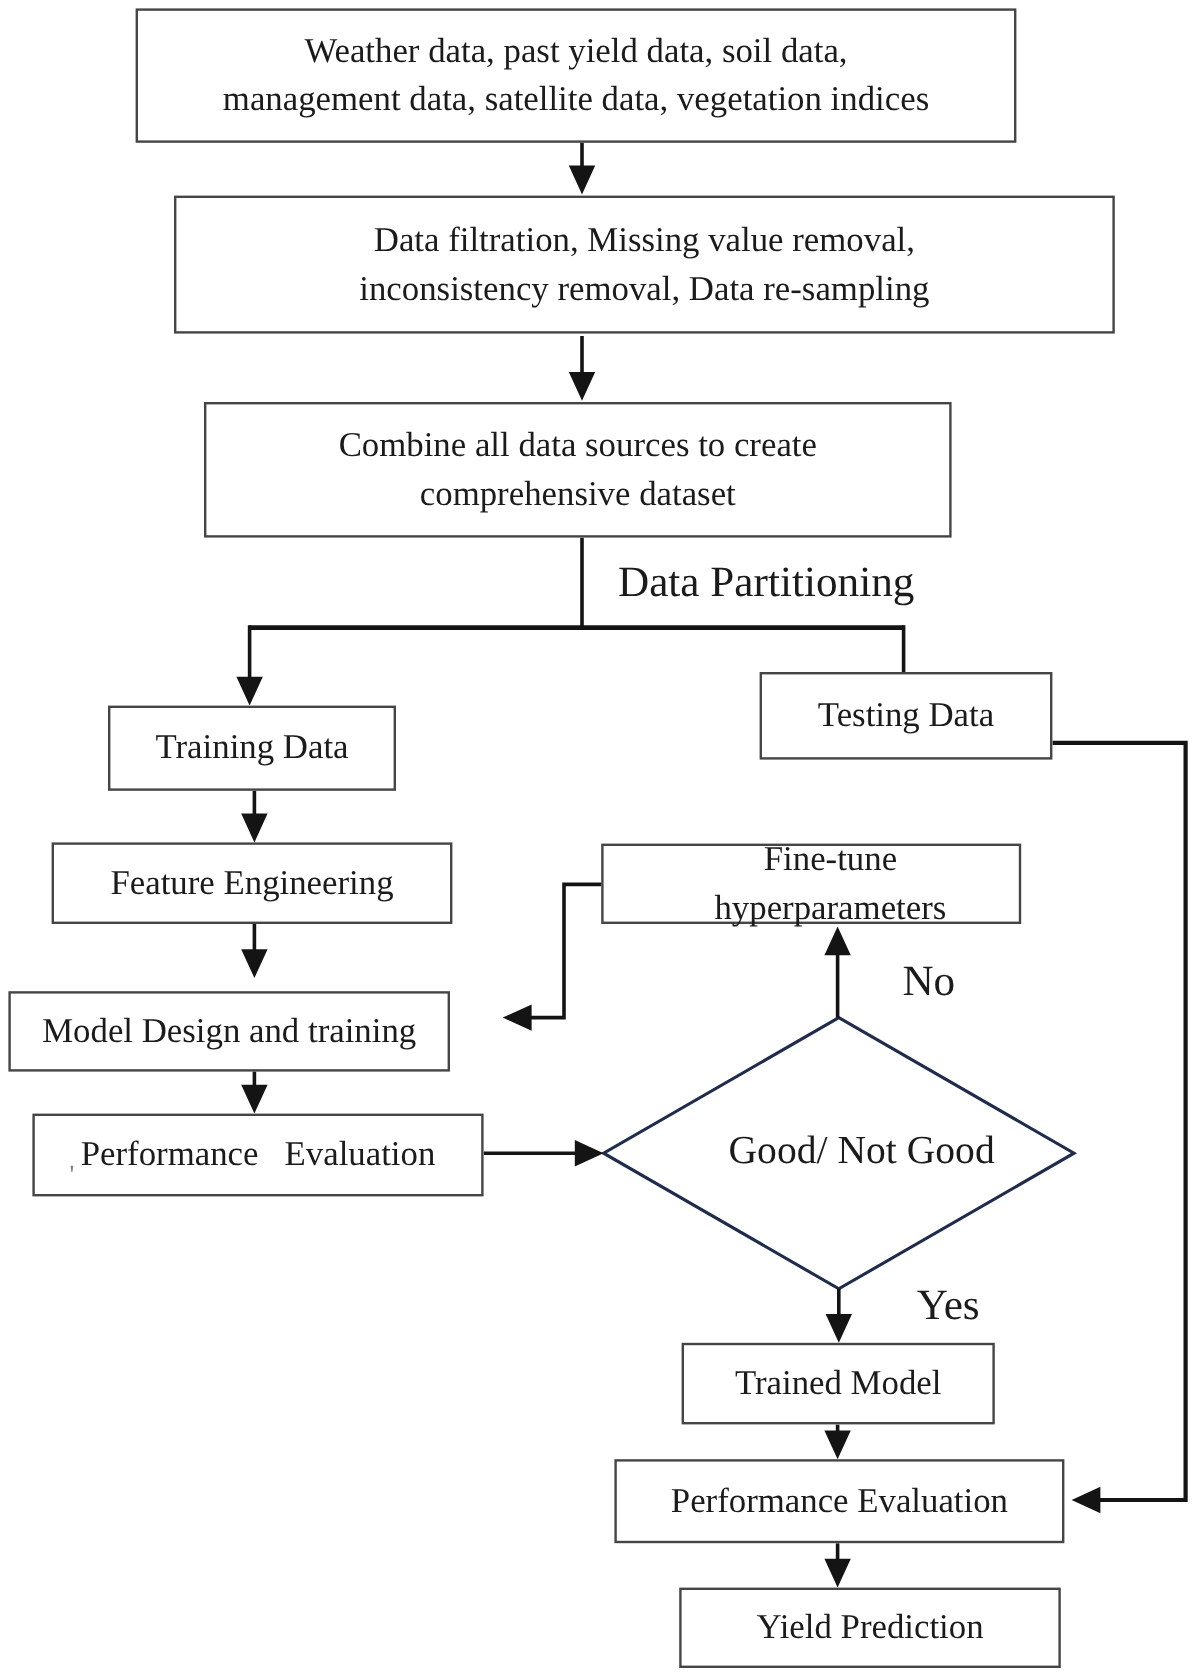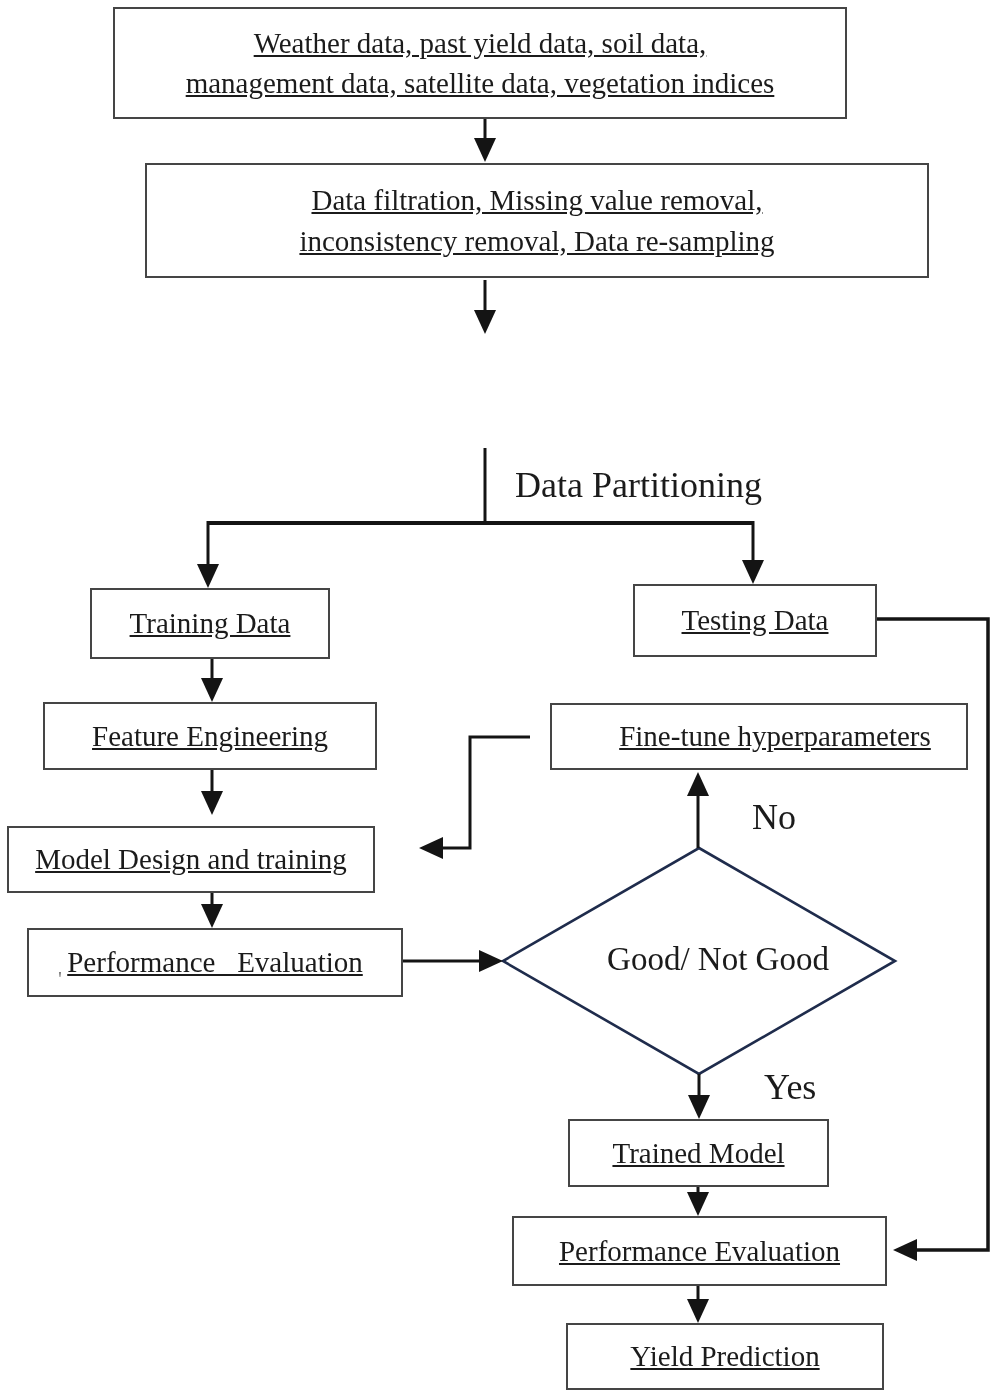--- a/index.html
+++ b/index.html
@@ -25,21 +25,20 @@
     align-items: center;
     justify-content: center;
     text-align: center;
     box-sizing: border-box;
   }
   .node-label {
     white-space: pre-wrap;
     font-size: 29px;
     line-height: 1.38;
     padding: 0 6px;
-    text-decoration: underline;
   }
   .edge-label {
     position: absolute;
     font-size: 36px;
     white-space: nowrap;
   }
   .decision-label {
     position: absolute;
     left: 718px;
     top: 961px;
@@ -52,25 +51,25 @@
     left: 58px;
     top: 966px;
     font-size: 22px;
     color: #7d7d7d;
   }
   
   .n-sources   { left:113px; top:7px;    width:734px; height:112px; }
   .n-cleaning  { left:145px; top:163px;  width:784px; height:115px; }
   .n-combine   { left:170px; top:335px;  width:623px; height:113px; }
   .n-training  { left:90px;  top:588px;  width:240px; height:71px;  }
-  .n-testing   { left:633px; top:584px;  width:244px; height:73px;  }
+  .n-testing   { left:633px; top:560px;  width:244px; height:73px;  }
   .n-feature   { left:43px;  top:702px;  width:334px; height:68px;  }
   .n-model     { left:7px;   top:826px;  width:368px; height:67px;  }
   .n-perf1     { left:27px;  top:928px;  width:376px; height:69px;  }
-  .n-finetune  { left:550px; top:703px;  width:418px; height:67px;padding-left:32px;  }
+  .n-finetune  { left:501px; top:703px;  width:350px; height:67px;padding-left:32px;  }
   .n-trained   { left:568px; top:1119px; width:261px; height:68px;text-align:right;  }
   .n-perf2     { left:512px; top:1216px; width:375px; height:70px;  }
   .n-yield     { left:566px; top:1323px; width:318px; height:67px;  }
   .l-partition { left:515px; top:464px; }
   .l-no        { left:752px; top:796px; }
   .l-yes       { left:764px; top:1066px; }
 </style>
 </head>
 <body>
 
@@ -120,20 +119,24 @@
   <div class="node n-sources">
     <span class="node-label">Weather data, past yield data, soil data,
 management data, satellite data, vegetation indices</span>
   </div>
 
   <div class="node n-cleaning">
     <span class="node-label">Data filtration, Missing value removal,
 inconsistency removal, Data re-sampling</span>
   </div>
 
+  <div class="node n-combine">
+    <span class="node-label">Combine all data sources to create
+comprehensive dataset</span>
+  </div>
 
   <div class="node n-training">
     <span class="node-label">Training Data</span>
   </div>
 
   <div class="node n-testing">
     <span class="node-label">Testing Data</span>
   </div>
 
   <div class="node n-feature">

